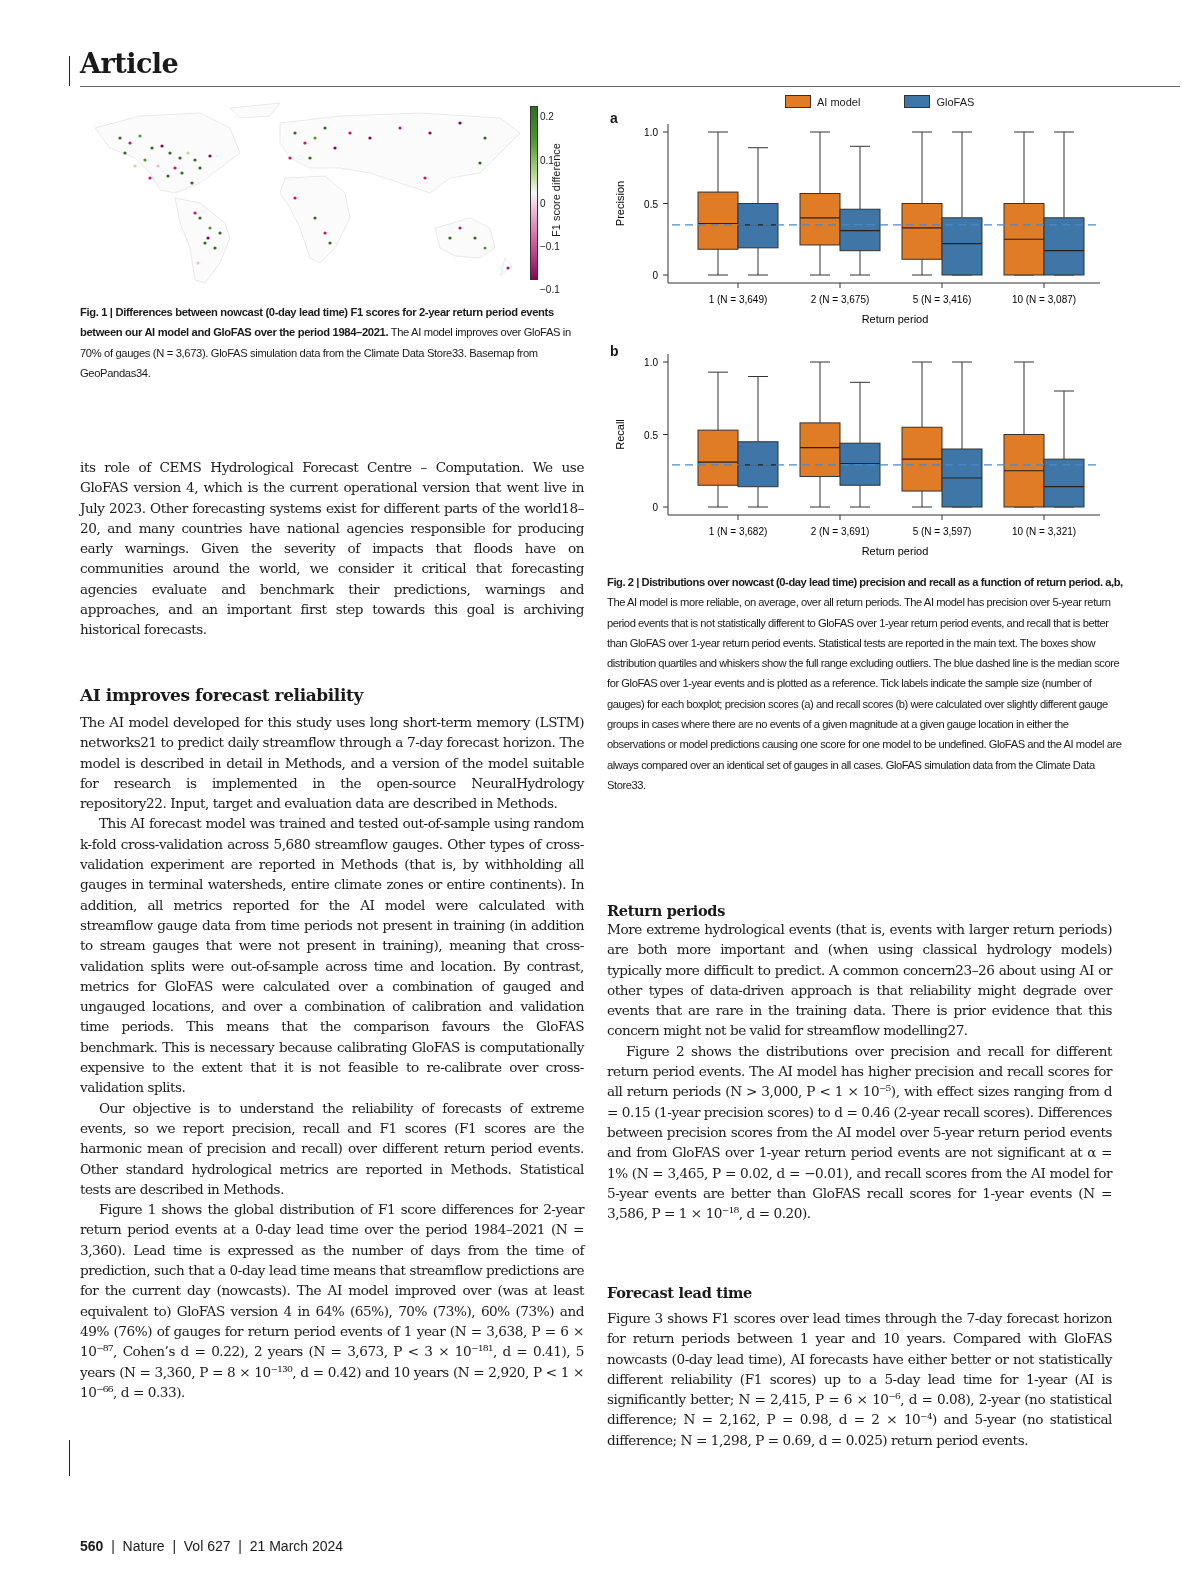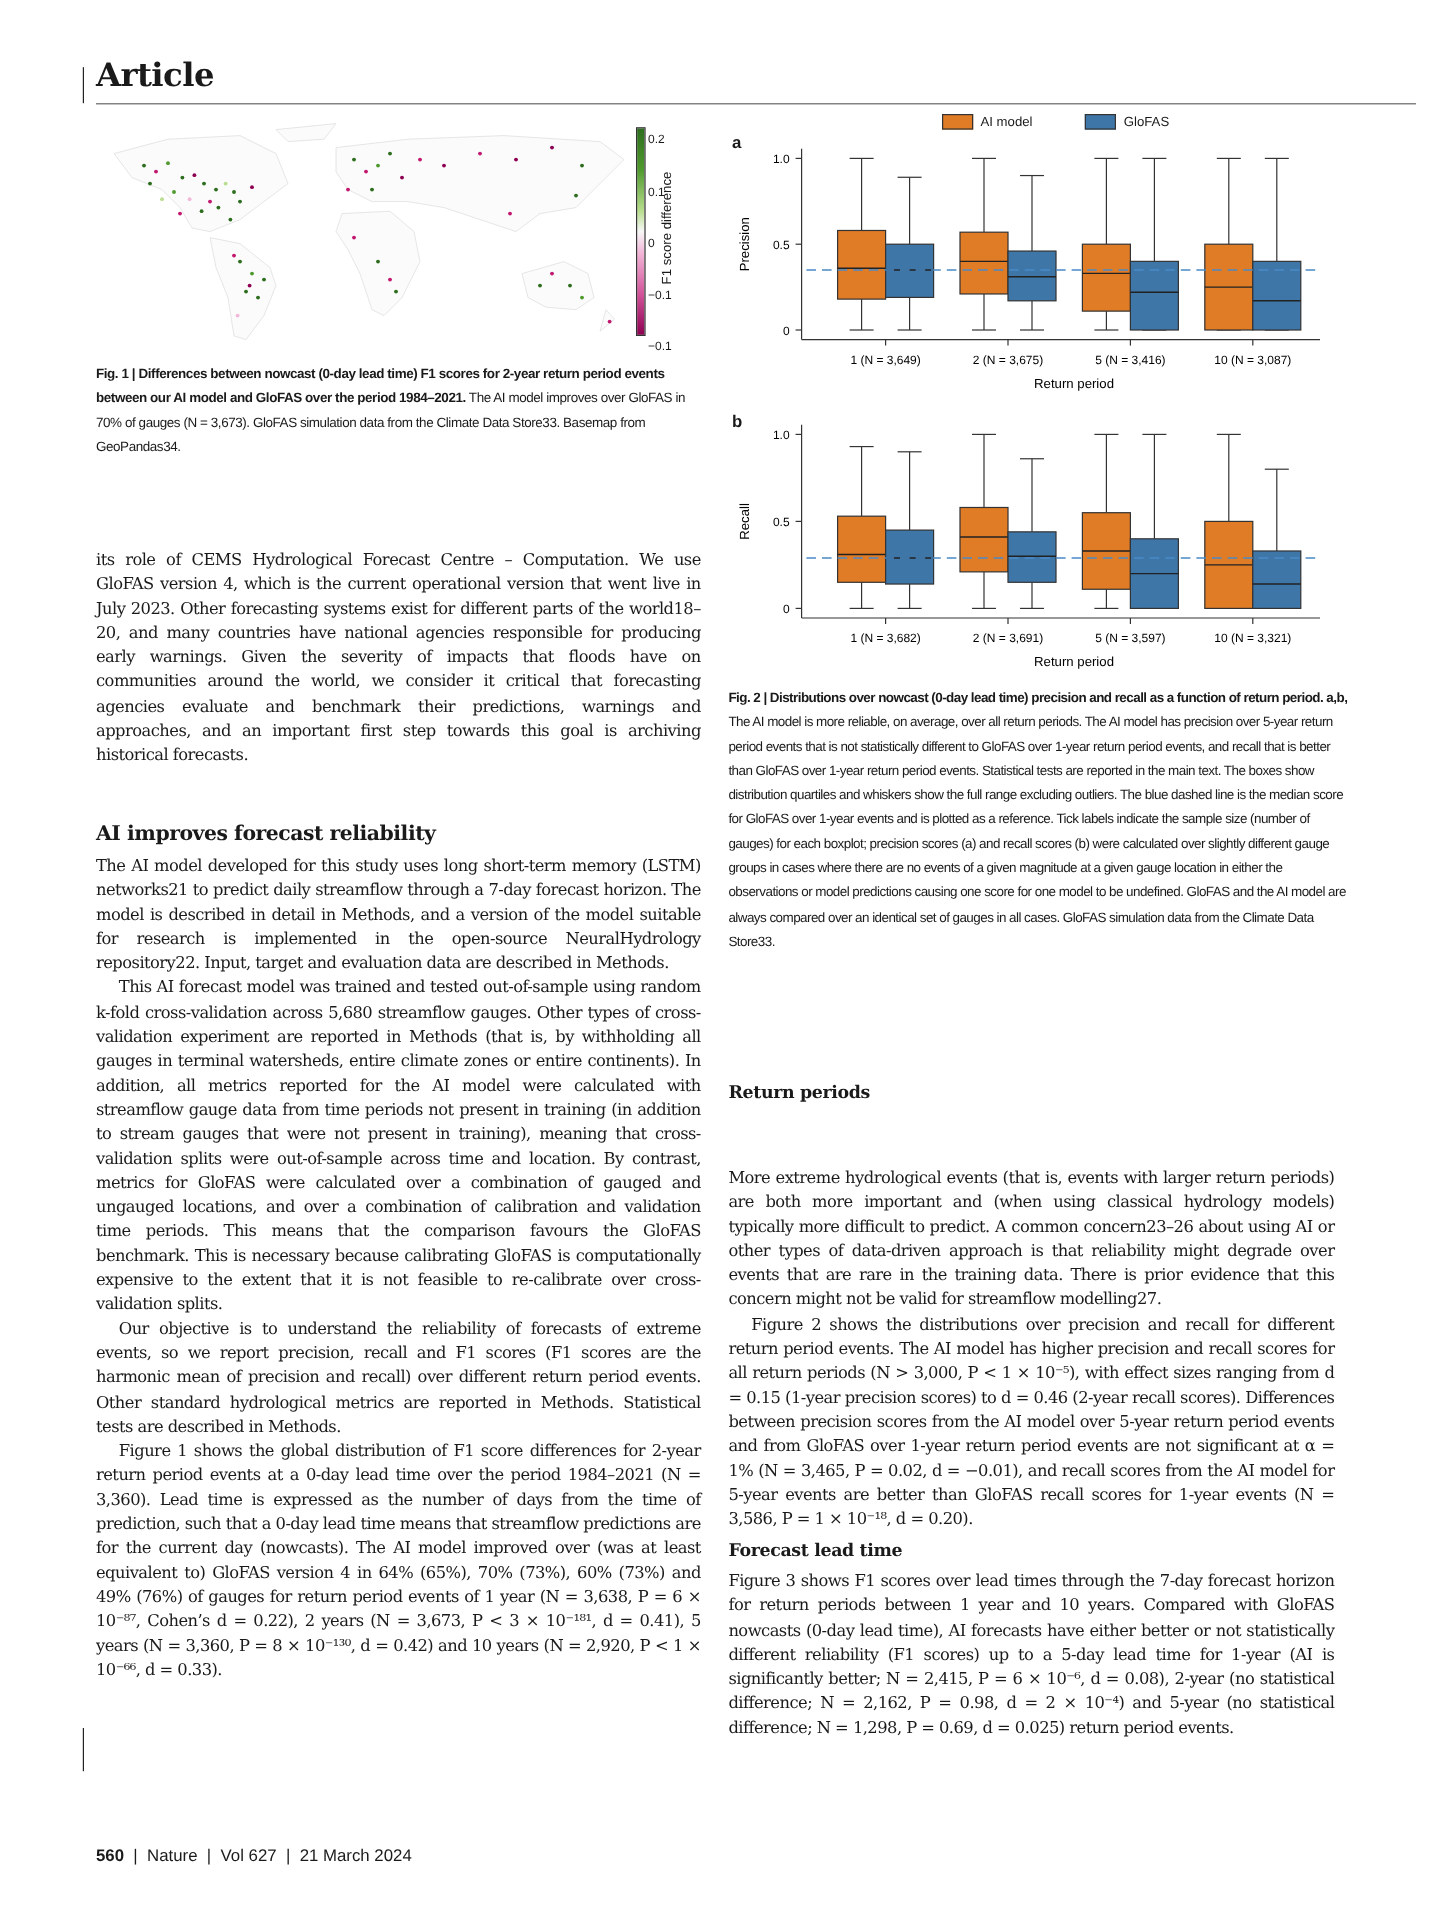--- a/index.html
+++ b/index.html
@@ -277,21 +277,21 @@
 <div class="section-h h1" style="left:80px;top:685px;">AI improves forecast reliability</div>
 <div class="body-text" style="left:80px;top:712px;width:504px;">
   <p>The AI model developed for this study uses long short-term memory (LSTM) networks21 to predict daily streamflow through a 7-day forecast horizon. The model is described in detail in Methods, and a version of the model suitable for research is implemented in the open-source NeuralHydrology repository22. Input, target and evaluation data are described in Methods.</p>
   <p class="indent">This AI forecast model was trained and tested out-of-sample using random k-fold cross-validation across 5,680 streamflow gauges. Other types of cross-validation experiment are reported in Methods (that is, by withholding all gauges in terminal watersheds, entire climate zones or entire continents). In addition, all metrics reported for the AI model were calculated with streamflow gauge data from time periods not present in training (in addition to stream gauges that were not present in training), meaning that cross-validation splits were out-of-sample across time and location. By contrast, metrics for GloFAS were calculated over a combination of gauged and ungauged locations, and over a combination of calibration and validation time periods. This means that the comparison favours the GloFAS benchmark. This is necessary because calibrating GloFAS is computationally expensive to the extent that it is not feasible to re-calibrate over cross-validation splits.</p>
   <p class="indent">Our objective is to understand the reliability of forecasts of extreme events, so we report precision, recall and F1 scores (F1 scores are the harmonic mean of precision and recall) over different return period events. Other standard hydrological metrics are reported in Methods. Statistical tests are described in Methods.</p>
   <p class="indent">Figure 1 shows the global distribution of F1 score differences for 2-year return period events at a 0-day lead time over the period 1984–2021 (N = 3,360). Lead time is expressed as the number of days from the time of prediction, such that a 0-day lead time means that streamflow predictions are for the current day (nowcasts). The AI model improved over (was at least equivalent to) GloFAS version 4 in 64% (65%), 70% (73%), 60% (73%) and 49% (76%) of gauges for return period events of 1 year (N = 3,638, P = 6 × 10⁻⁸⁷, Cohen’s d = 0.22), 2 years (N = 3,673, P &lt; 3 × 10⁻¹⁸¹, d = 0.41), 5 years (N = 3,360, P = 8 × 10⁻¹³⁰, d = 0.42) and 10 years (N = 2,920, P &lt; 1 × 10⁻⁶⁶, d = 0.33).</p>
 </div>
 <div class="left-bar2"></div>
 
 <div class="section-h h2" style="left:607px;top:902px;">Return periods</div>
-<div class="body-text" style="left:607px;top:972px;width:505px;">
+<div class="body-text" style="left:607px;top:919px;width:505px;">
   <p>More extreme hydrological events (that is, events with larger return periods) are both more important and (when using classical hydrology models) typically more difficult to predict. A common concern23–26 about using AI or other types of data-driven approach is that reliability might degrade over events that are rare in the training data. There is prior evidence that this concern might not be valid for streamflow modelling27.</p>
   <p class="indent">Figure 2 shows the distributions over precision and recall for different return period events. The AI model has higher precision and recall scores for all return periods (N &gt; 3,000, P &lt; 1 × 10⁻⁵), with effect sizes ranging from d = 0.15 (1-year precision scores) to d = 0.46 (2-year recall scores). Differences between precision scores from the AI model over 5-year return period events and from GloFAS over 1-year return period events are not significant at α = 1% (N = 3,465, P = 0.02, d = −0.01), and recall scores from the AI model for 5-year events are better than GloFAS recall scores for 1-year events (N = 3,586, P = 1 × 10⁻¹⁸, d = 0.20).</p>
 </div>
 <div class="section-h h2" style="left:607px;top:1284px;">Forecast lead time</div>
 <div class="body-text" style="left:607px;top:1308px;width:505px;">
   <p>Figure 3 shows F1 scores over lead times through the 7-day forecast horizon for return periods between 1 year and 10 years. Compared with GloFAS nowcasts (0-day lead time), AI forecasts have either better or not statistically different reliability (F1 scores) up to a 5-day lead time for 1-year (AI is significantly better; N = 2,415, P = 6 × 10⁻⁶, d = 0.08), 2-year (no statistical difference; N = 2,162, P = 0.98, d = 2 × 10⁻⁴) and 5-year (no statistical difference; N = 1,298, P = 0.69, d = 0.025) return period events.</p>
 </div>
 
 <div class="footer">
   <b>560</b>

